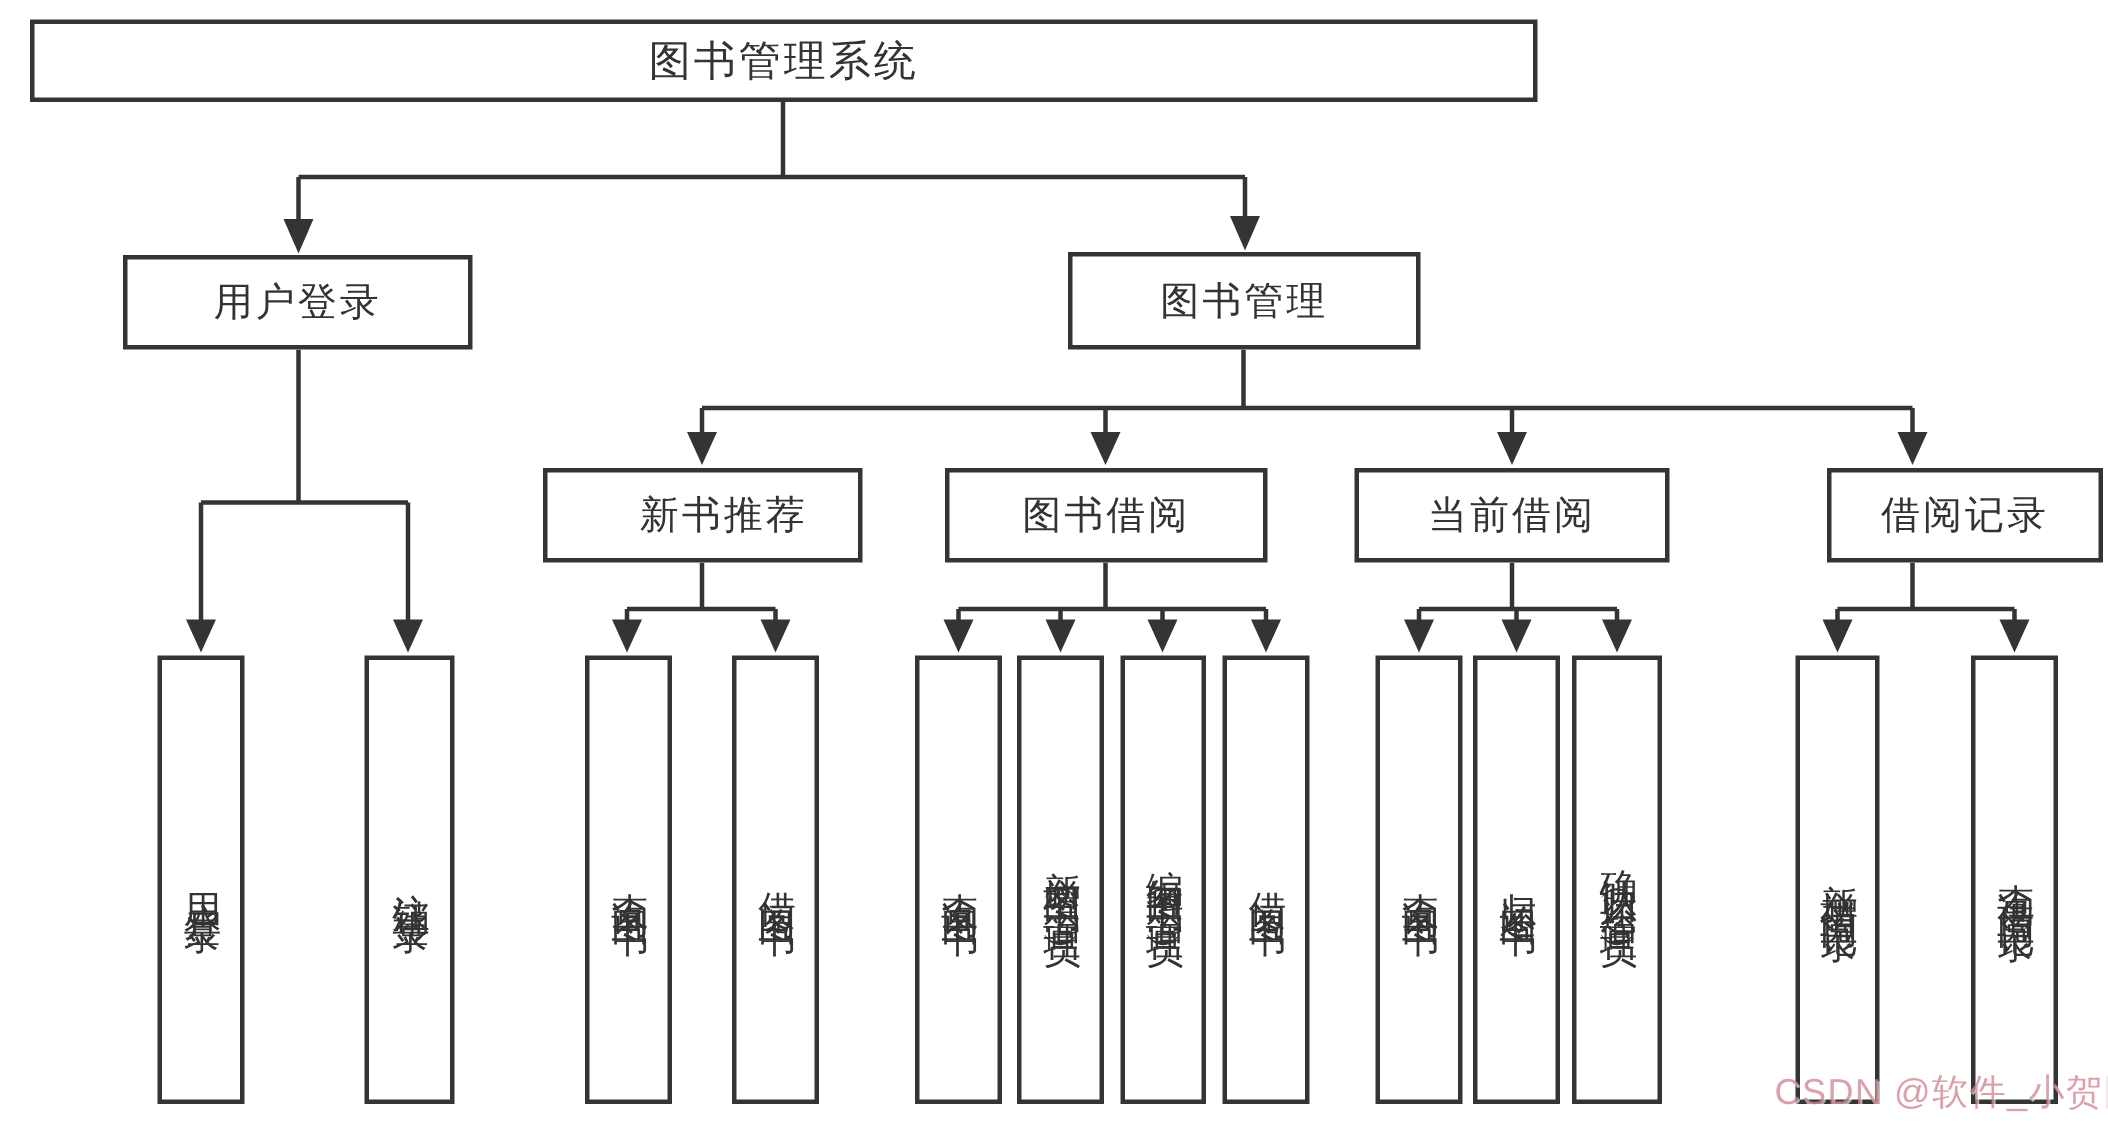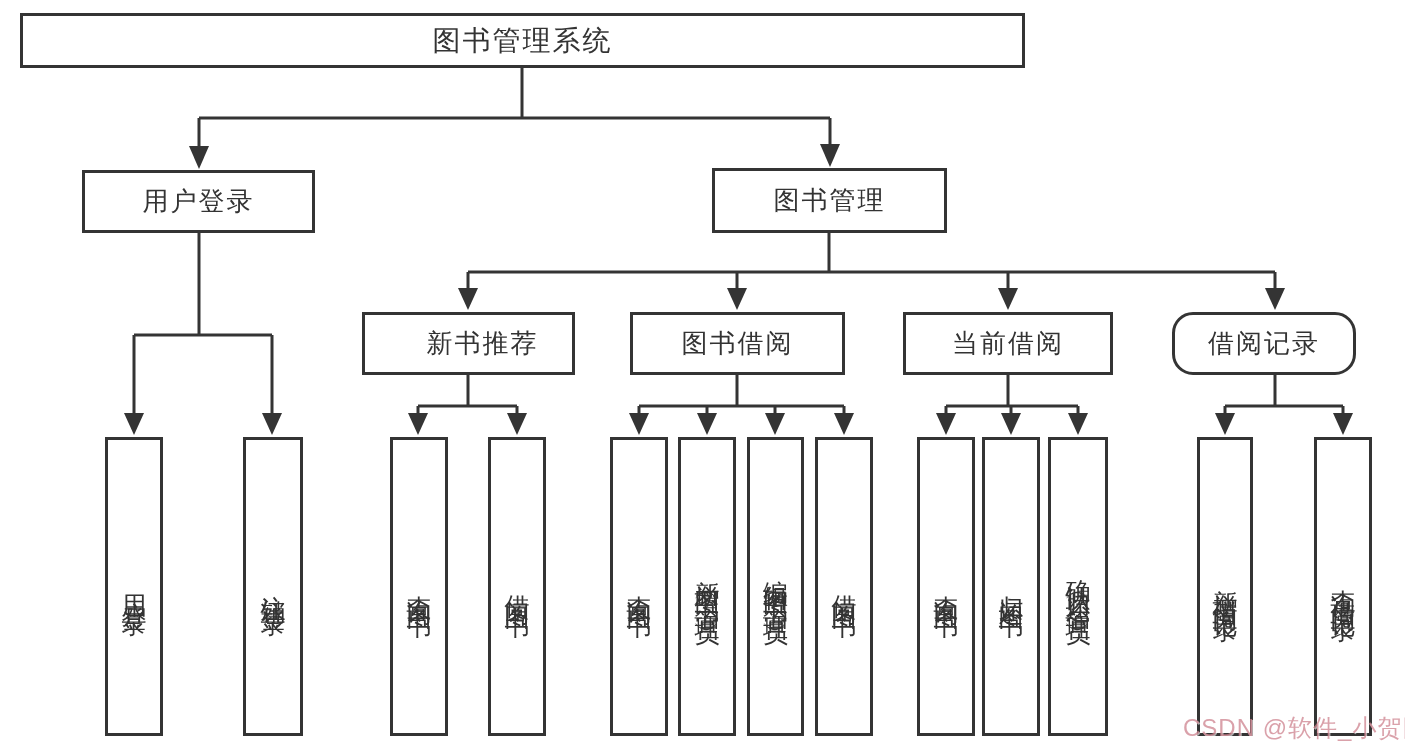--- a/index.html
+++ b/index.html
@@ -116,21 +116,21 @@
   </svg>
 
   <div class="node h root" style="left:20px; top:13px; width:1005px; height:55px;">图书管理系统</div>
 
   <div class="node h" style="left:82px; top:170px; width:233px; height:63px;">用户登录</div>
   <div class="node h" style="left:712px; top:168px; width:235px; height:65px;">图书管理</div>
 
   <div class="node h" style="left:362px; top:312px; width:213px; height:63px;padding-left:28px;">新书推荐</div>
   <div class="node h" style="left:903px; top:312px; width:210px; height:63px;">当前借阅</div>
   <div class="node h" style="left:630px; top:312px; width:215px; height:63px;">图书借阅</div>
-  <div class="node h" style="left:1172px; top:312px; width:184px; height:63px;border-radius:21px;">借阅记录</div>
+  <div class="node h" style="left:1218px; top:312px; width:184px; height:63px;">借阅记录</div>
 
   <div class="node v" style="left:105px; top:437px; width:58px; height:299px;">用户登录</div>
   <div class="node v" style="left:243px; top:437px; width:60px; height:299px;">注销登录</div>
 
   <div class="node v" style="left:390px; top:437px; width:58px; height:299px;">查询图书</div>
   <div class="node v" style="left:488px; top:437px; width:58px; height:299px;">借阅图书</div>
 
   <div class="node v" style="left:610px; top:437px; width:58px; height:299px;">查询图书</div>
   <div class="node v" style="left:678px; top:437px; width:58px; height:299px;">新增图书（管理员）</div>
   <div class="node v" style="left:747px; top:437px; width:57px; height:299px;">编辑图书（管理员）</div>

